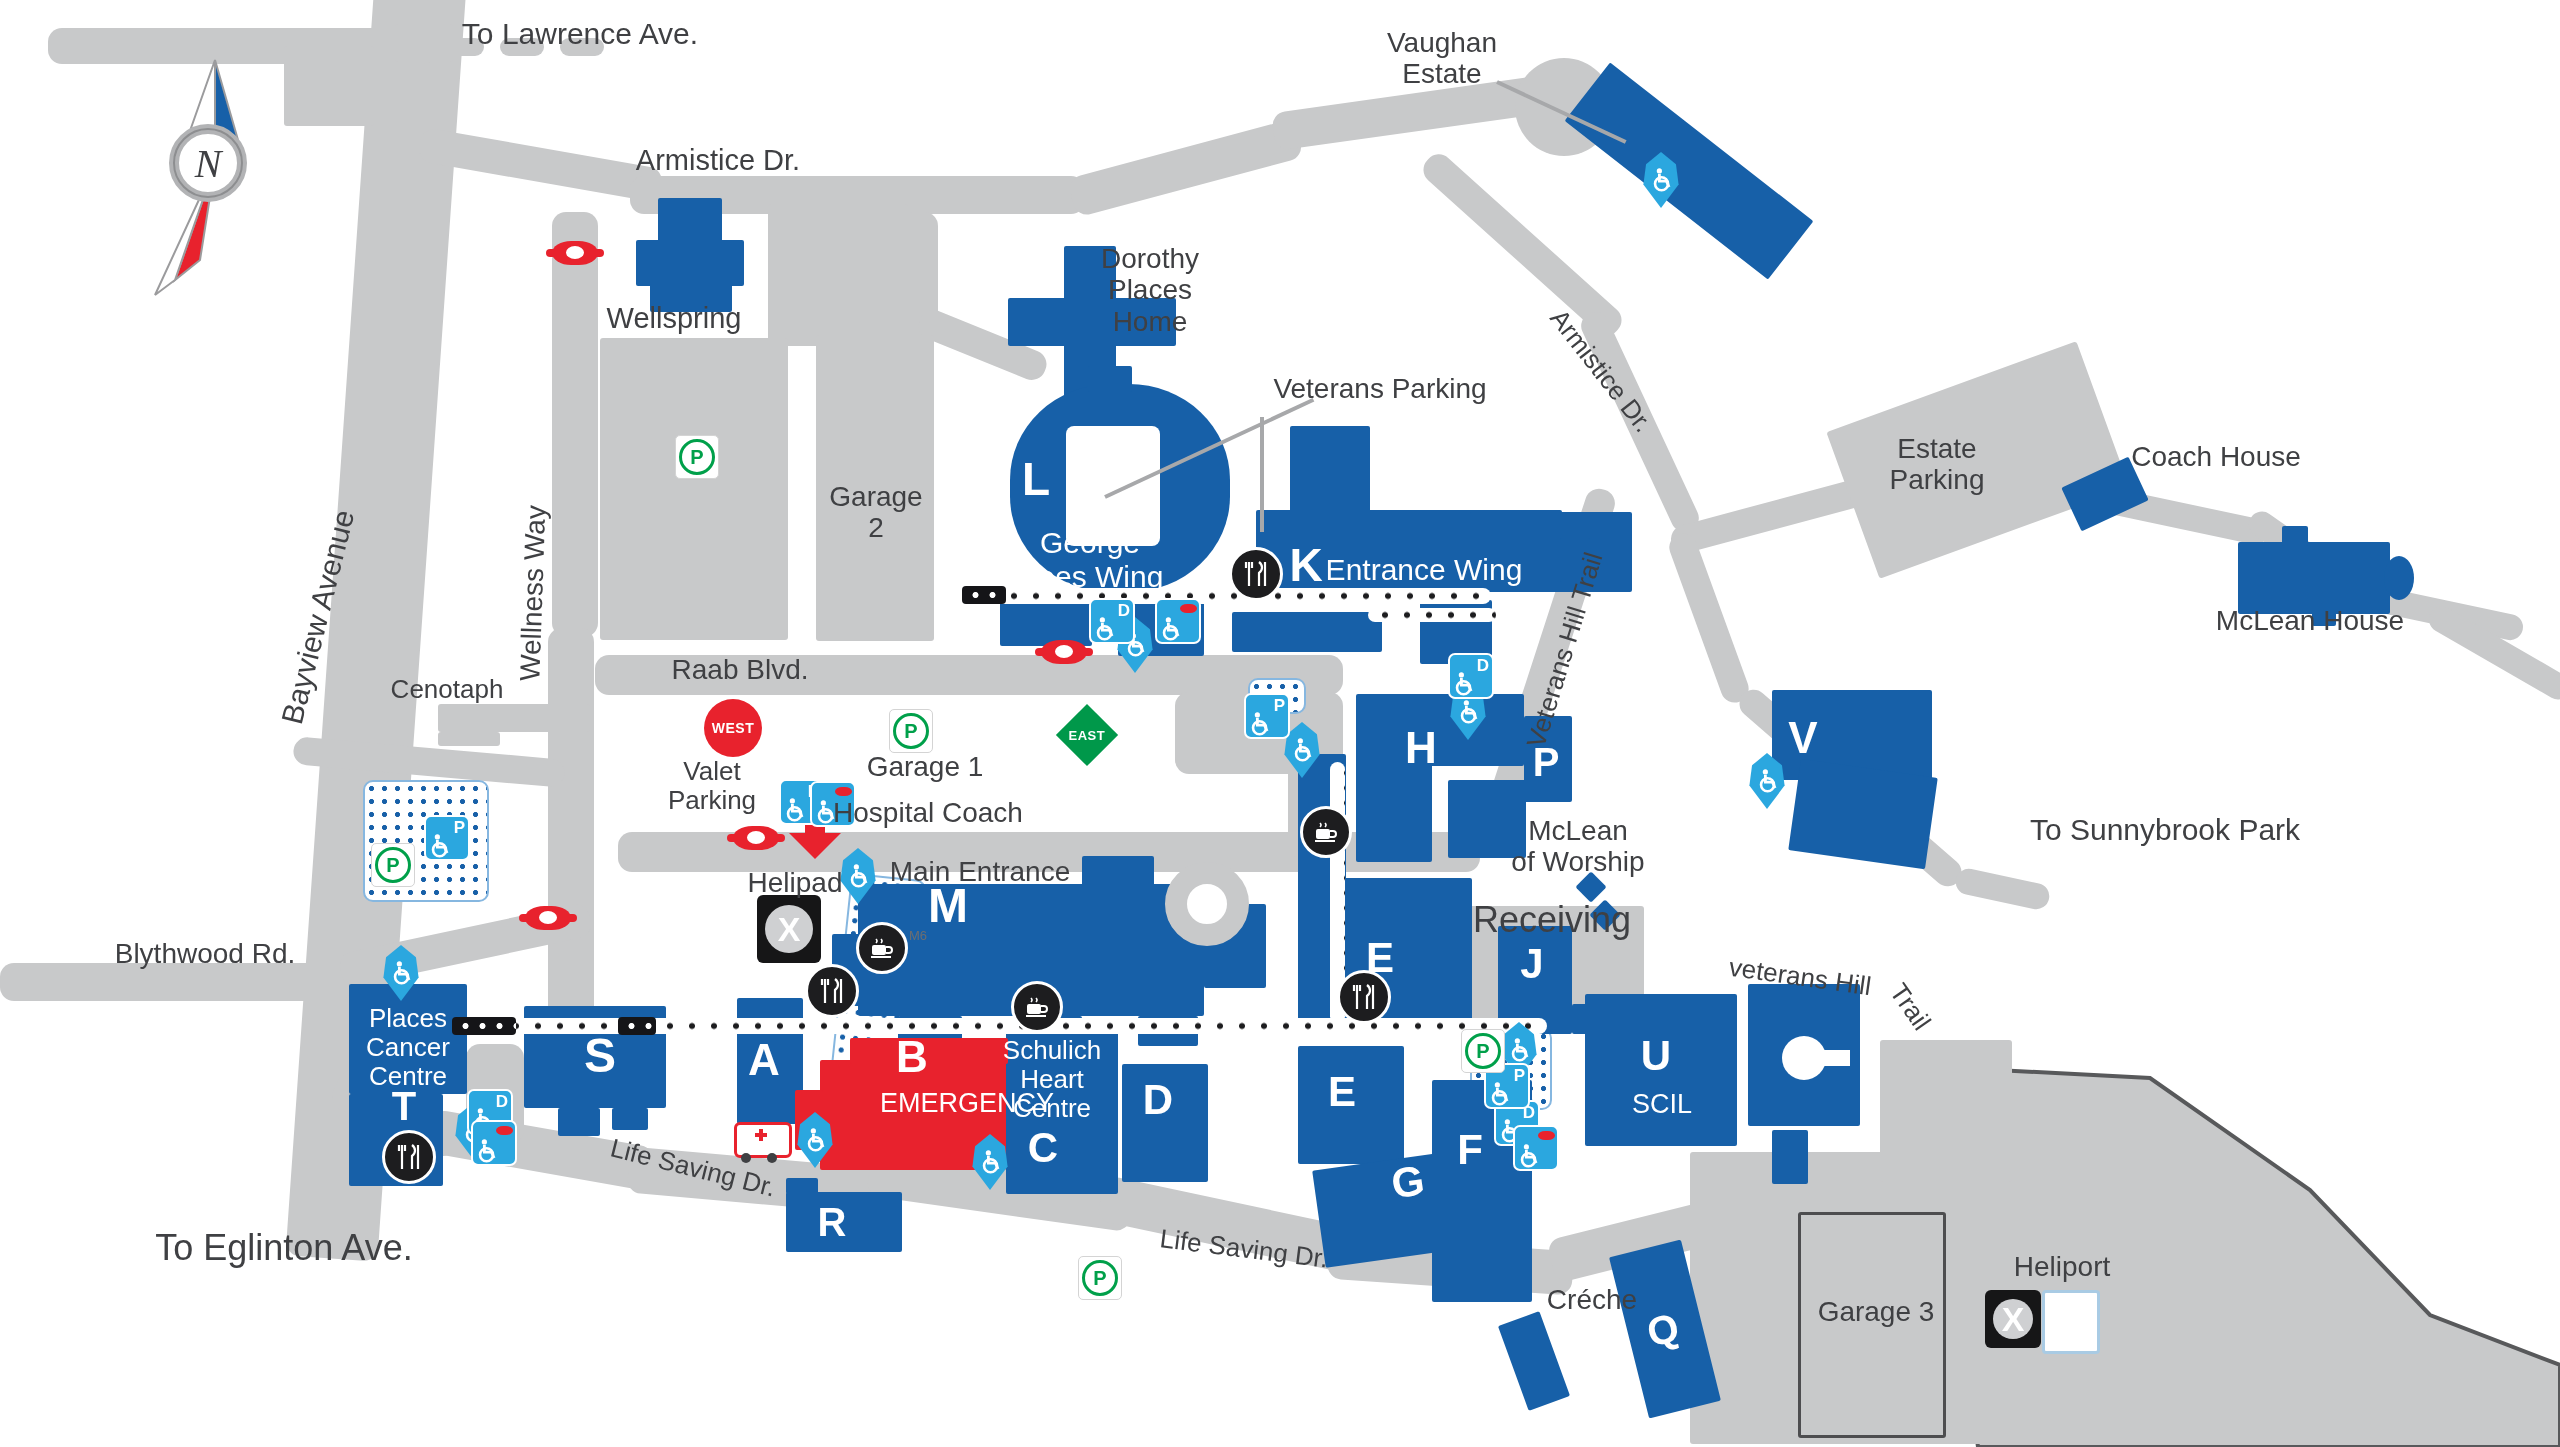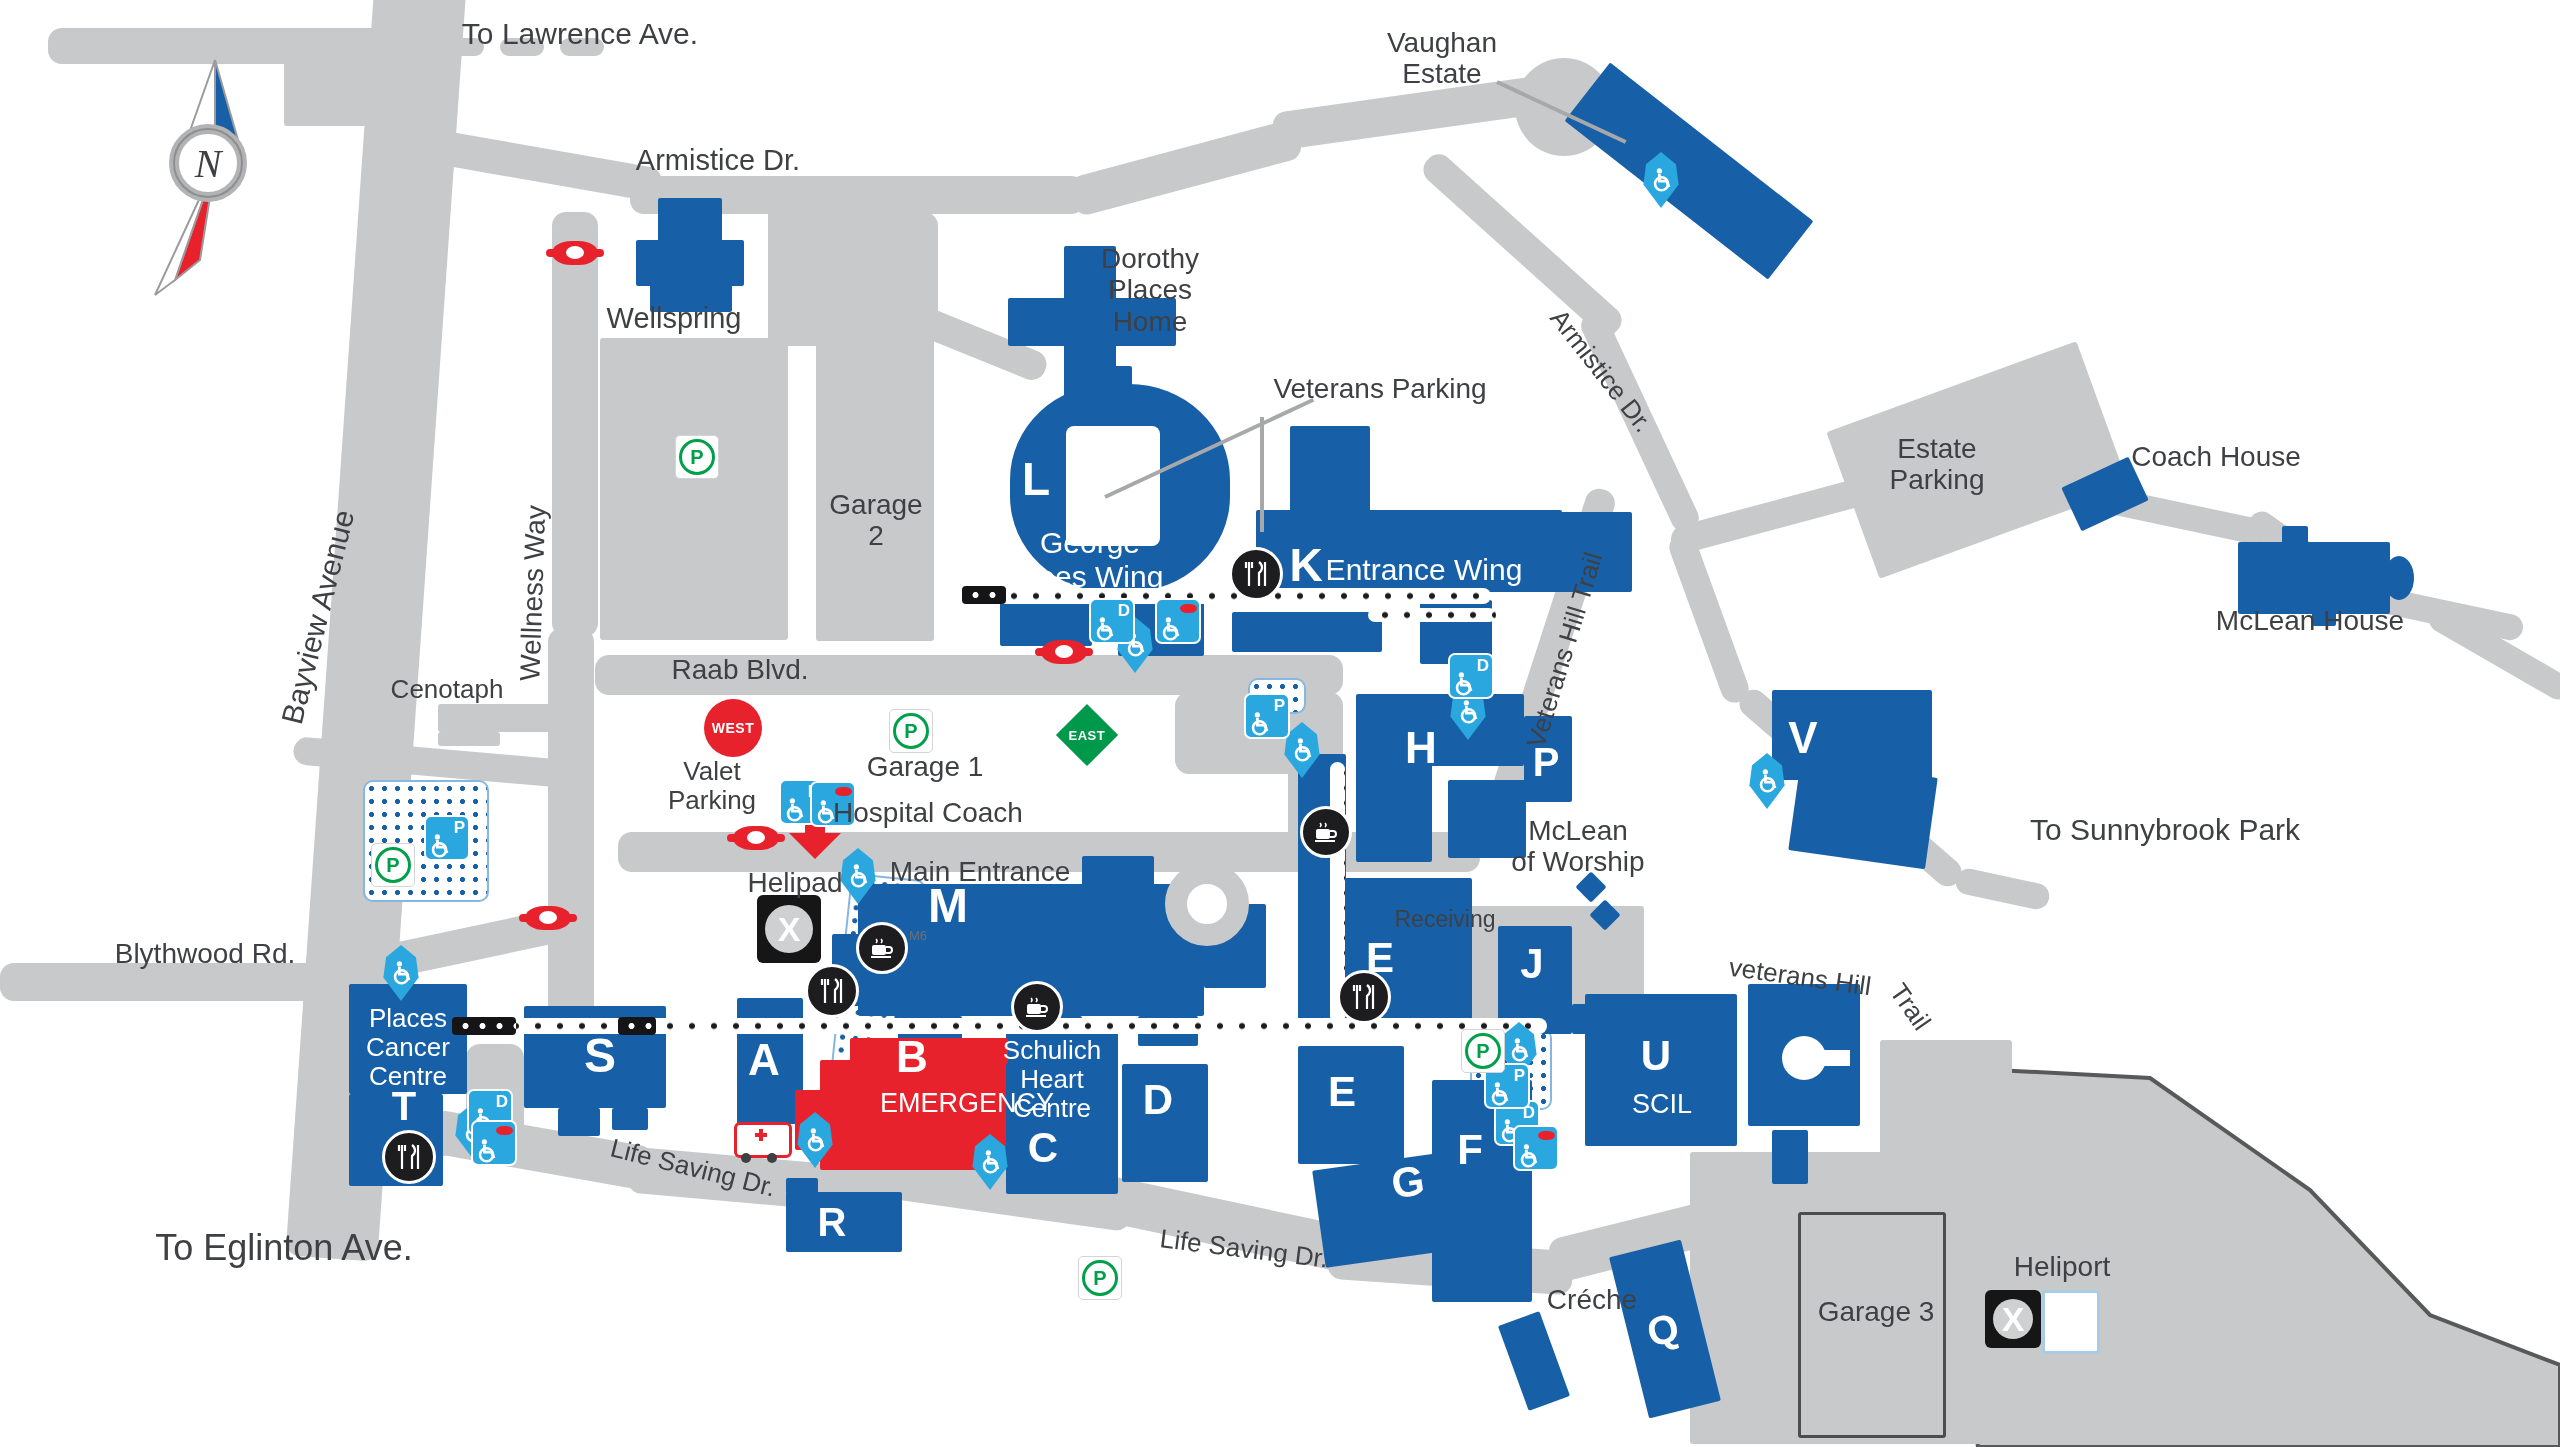--- a/index.html
+++ b/index.html
@@ -555,21 +555,21 @@
   <div id="layer-labels">
       <div class="lbl dark" style="left: 580px; top: 34px; font-size: 30px; transform: translate(-50%, -50%);">
         <div>To Lawrence Ave.</div>
       </div>
       <div class="lbl dark" style="left: 718px; top: 160px; font-size: 29px; transform: translate(-50%, -50%);">
         <div>Armistice Dr.</div>
       </div>
       <div class="lbl dark" style="left: 674px; top: 318px; font-size: 29px; transform: translate(-50%, -50%);">
         <div>Wellspring</div>
       </div>
-      <div class="lbl dark" style="left: 876px; top: 512px; font-size: 28px; transform: translate(-50%, -50%); margin-top: 8px;">
+      <div class="lbl dark" style="left: 876px; top: 512px; font-size: 28px; transform: translate(-50%, -50%);">
         <div>Garage</div>
         <div>2</div>
       </div>
       <div class="lbl dark" style="left: 1150px; top: 290px; font-size: 28px; transform: translate(-50%, -50%);">
         <div>Dorothy</div>
         <div>Places</div>
         <div>Home</div>
       </div>
       <div class="lbl dark" style="left: 1380px; top: 389px; font-size: 28px; transform: translate(-50%, -50%);">
         <div>Veterans Parking</div>
@@ -683,21 +683,21 @@
       </div>
       <div class="lbl white" style="left: 1470px; top: 1150px; font-size: 42px; font-weight: bold; transform: translate(-50%, -50%);">
         <div>F</div>
       </div>
       <div class="lbl white" style="left: 1380px; top: 958px; font-size: 42px; font-weight: bold; transform: translate(-50%, -50%);">
         <div>E</div>
       </div>
       <div class="lbl white" style="left: 1532px; top: 964px; font-size: 42px; font-weight: bold; transform: translate(-50%, -50%);">
         <div>J</div>
       </div>
-      <div class="lbl dark" style="left: 1445px; top: 920px; font-size: 23px; transform: translate(-50%, -50%);">
+      <div class="lbl dark" style="left: 1552px; top: 920px; font-size: 36px; transform: translate(-50%, -50%);">
         <div>Receiving</div>
       </div>
       <div class="lbl white" style="left: 1656px; top: 1056px; font-size: 42px; font-weight: bold; transform: translate(-50%, -50%);">
         <div>U</div>
       </div>
       <div class="lbl white" style="left: 1662px; top: 1104px; font-size: 27px; transform: translate(-50%, -50%);">
         <div>SCIL</div>
       </div>
       <div class="lbl white" style="left: 1663px; top: 1330px; font-size: 40px; font-weight: bold; transform: translate(-50%, -50%) rotate(-14deg);">
         <div>Q</div>

